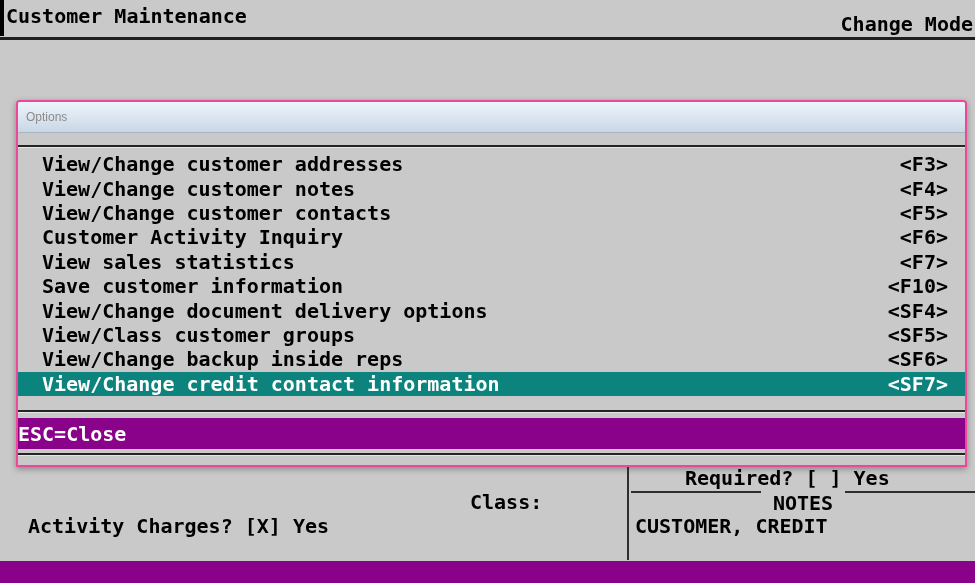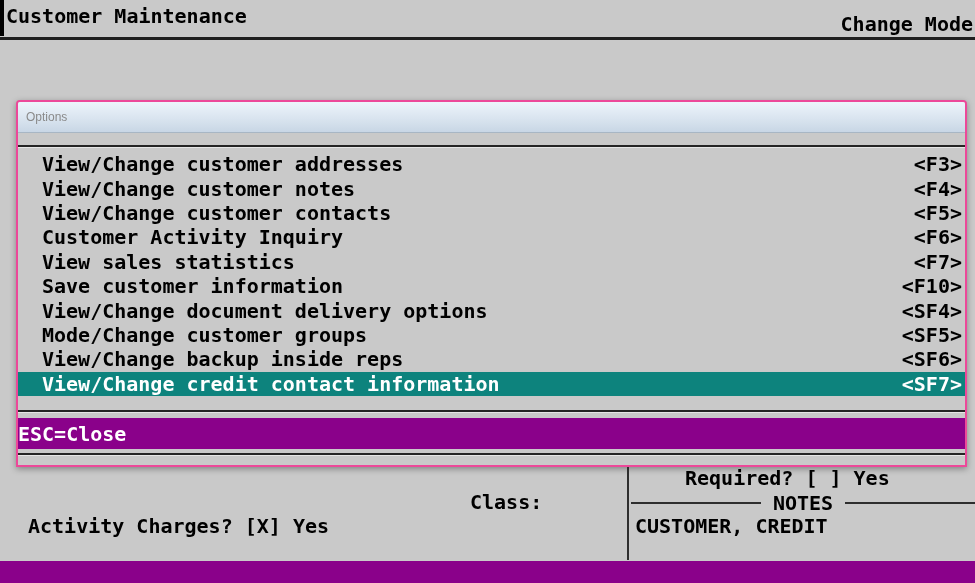--- a/index.html
+++ b/index.html
@@ -35,36 +35,36 @@
   .dialog-title{
     font-family:"Liberation Sans","DejaVu Sans",sans-serif;
     font-size:12px;font-weight:normal;color:#8a8a8a;padding-left:8px;
   }
   .dialog-body{position:relative;height:332px;}
   .groove{border-top:2px solid #242424;border-bottom:1px solid #e6e6e6;height:0;position:absolute;left:0;right:0;}
   .groove-top{top:12px;}
   .groove-mid{top:277px;}
   .groove-low{top:320px;}
   .menu{position:absolute;left:0;right:0;top:19px;}
-  .menu-row{height:24.4px;display:flex;align-items:center;padding-left:24px;padding-right:3px;}
+  .menu-row{height:24.4px;display:flex;align-items:center;padding-left:24px;padding-right:17px;}
   .mi-label{flex:1;white-space:pre;}
   .mi-key{white-space:pre;}
   .menu-row.selected{background:#0d837d;color:#fff;}
   .esc-bar{
     position:absolute;left:0;right:0;top:285px;height:31px;
     background:#8a018a;color:#fff;display:flex;align-items:center;justify-content:flex-start;
   }
   
   .details-left{position:absolute;left:28px;top:466px;line-height:24px;white-space:pre;}
   .class-label{position:absolute;left:442px;top:490px;white-space:pre;margin-left:28px;}
   .vdivider{position:absolute;left:627px;top:467px;width:2px;height:93px;background:#2e2e2e;}
   .required-line{position:absolute;left:685px;top:466px;white-space:pre;line-height:24px;}
   .notes-rule{
     position:absolute;left:631px;right:0;top:491px;height:24px;
-    display:flex;align-items:center;
+    display:flex;
   }
   .notes-rule .rule{flex:1;height:0;border-top:2px solid #2e2e2e;}
   .notes-rule .notes-label{padding:0 1ch;white-space:pre;}
   .notes-content{position:absolute;left:635px;top:514px;white-space:pre;line-height:24px;}
   
   .bottom-bar{position:absolute;left:0;right:0;top:561px;height:22px;background:#8a018a;}
 </style>
 </head>
 <body>
 
@@ -116,21 +116,21 @@
         </div>
         <div class="menu-row">
           <span class="mi-label">Save customer information</span>
             <span class="mi-key">&lt;F10&gt;</span>
         </div>
         <div class="menu-row">
           <span class="mi-label">View/Change document delivery options</span>
             <span class="mi-key">&lt;SF4&gt;</span>
         </div>
         <div class="menu-row">
-          <span class="mi-label">Mode/Change customer groups</span>
+          <span class="mi-label">View/Class customer groups</span>
             <span class="mi-key">&lt;SF5&gt;</span>
         </div>
         <div class="menu-row">
           <span class="mi-label">View/Change backup inside reps</span>
             <span class="mi-key">&lt;SF6&gt;</span>
         </div>
         <div class="menu-row selected">
           <span class="mi-label">View/Change credit contact information</span>
             <span class="mi-key">&lt;SF7&gt;</span>
         </div>

